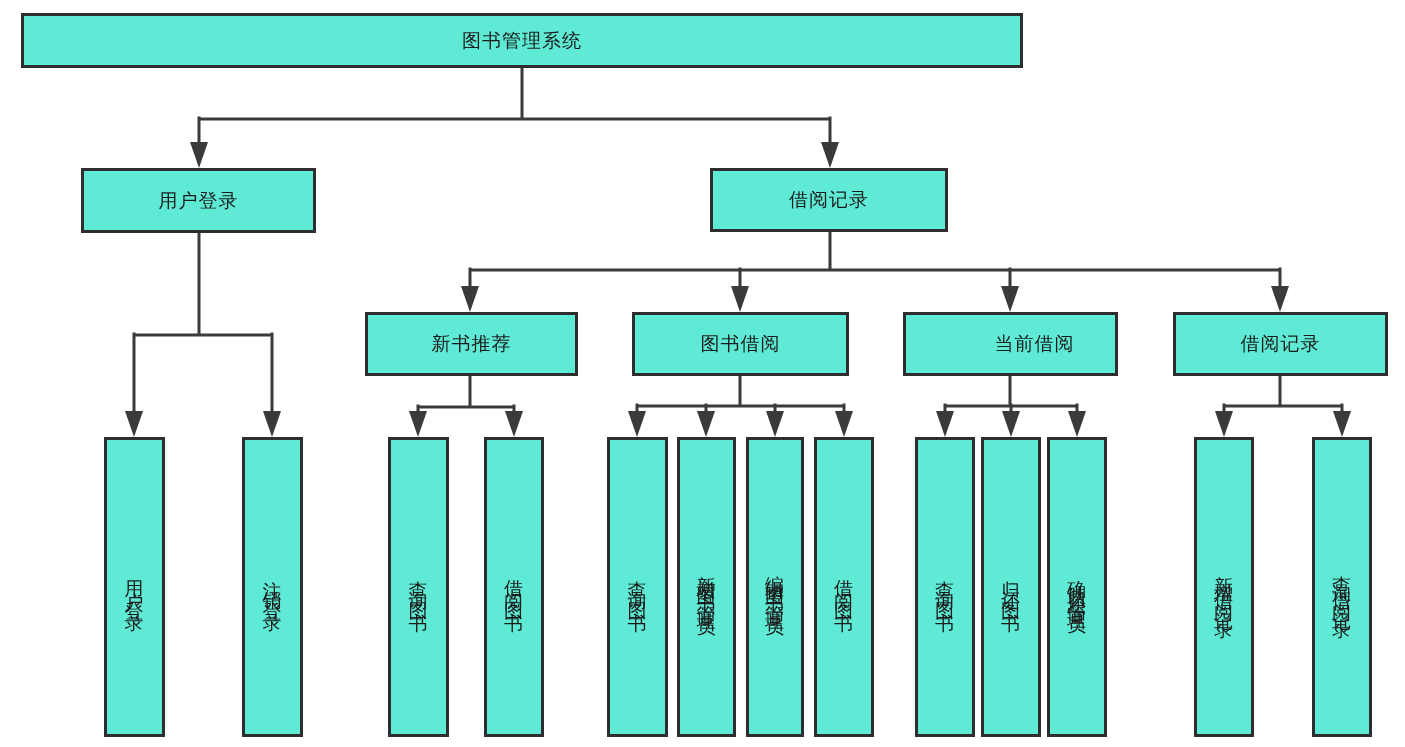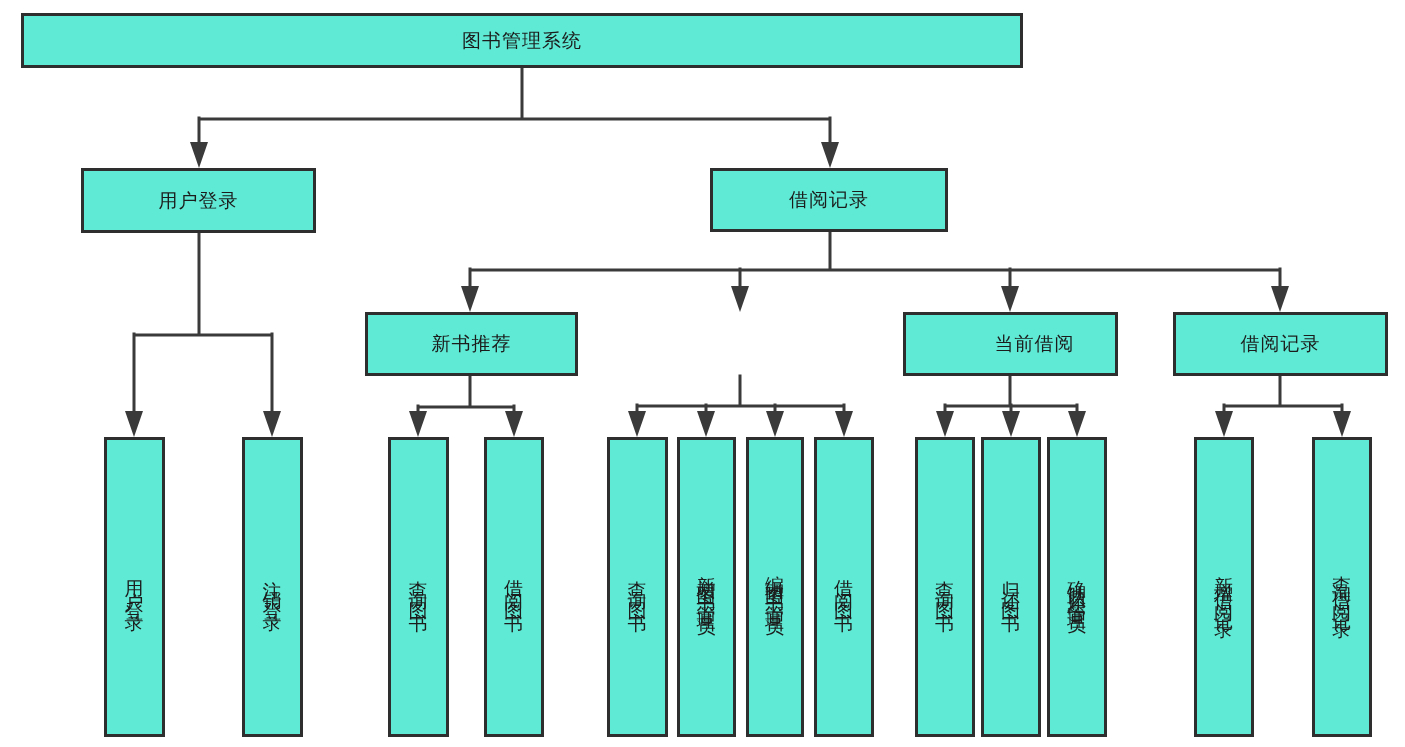--- a/index.html
+++ b/index.html
@@ -121,20 +121,21 @@
       <polygon class="arrow" points="1333,411 1351,411 1342,437"></polygon>
     </g>
   </svg>
 
   <div class="box" style="left:21px; top:13px; width:1002px; height:55px;">图书管理系统</div>
 
   <div class="box" style="left:81px; top:168px; width:235px; height:65px;">用户登录</div>
   <div class="box" style="left:710px; top:168px; width:238px; height:64px;">借阅记录</div>
 
   <div class="box" style="left:365px; top:312px; width:213px; height:64px;">新书推荐</div>
+  <div class="box" style="left:632px; top:312px; width:217px; height:64px;">图书借阅</div>
   <div class="box" style="left:903px; top:312px; width:215px; height:64px;padding-left:48px;">当前借阅</div>
   <div class="box" style="left:1173px; top:312px; width:215px; height:64px;">借阅记录</div>
 
   <div class="box v" style="left:104px; top:437px; width:61px; height:300px;">用户登录</div>
   <div class="box v" style="left:242px; top:437px; width:61px; height:300px;">注销登录</div>
 
   <div class="box v" style="left:388px; top:437px; width:61px; height:300px;">查询图书</div>
   <div class="box v" style="left:484px; top:437px; width:60px; height:300px;">借阅图书</div>
 
   <div class="box v" style="left:607px; top:437px; width:61px; height:300px;">查询图书</div>

